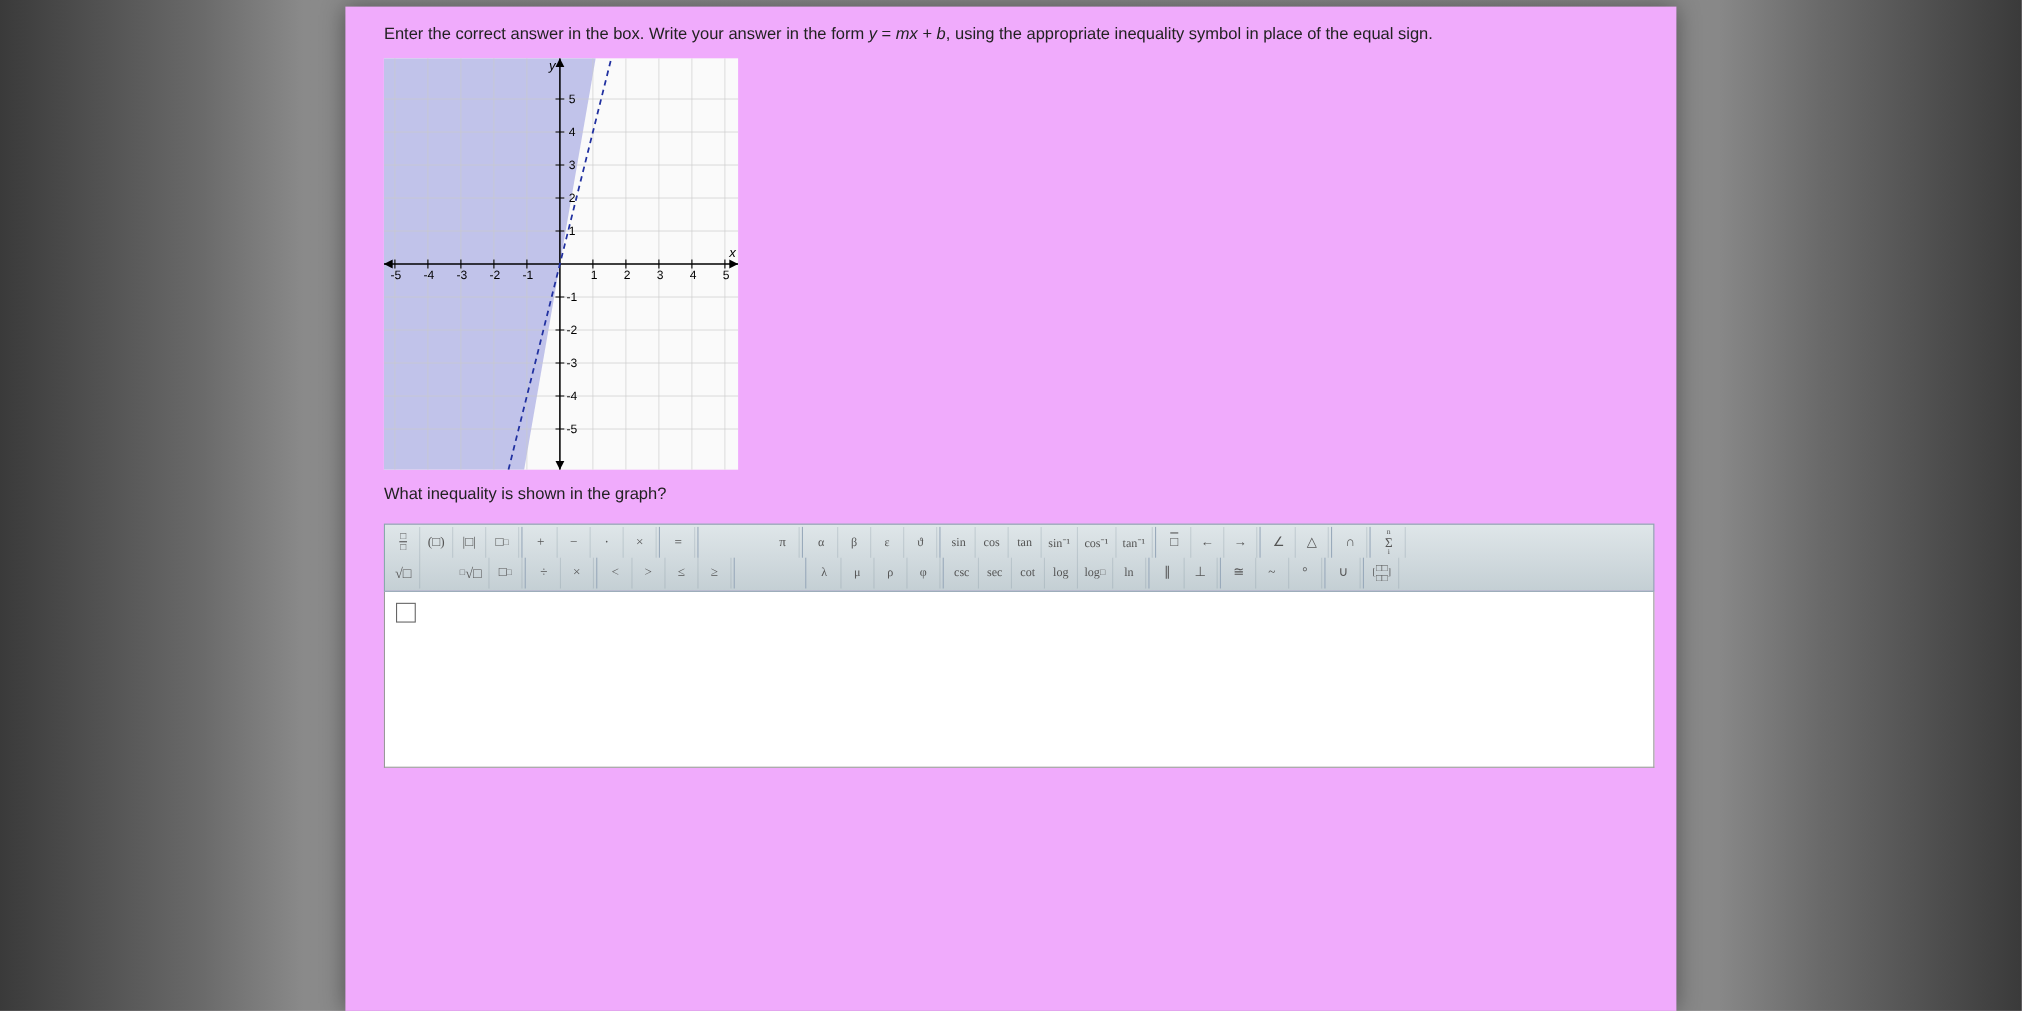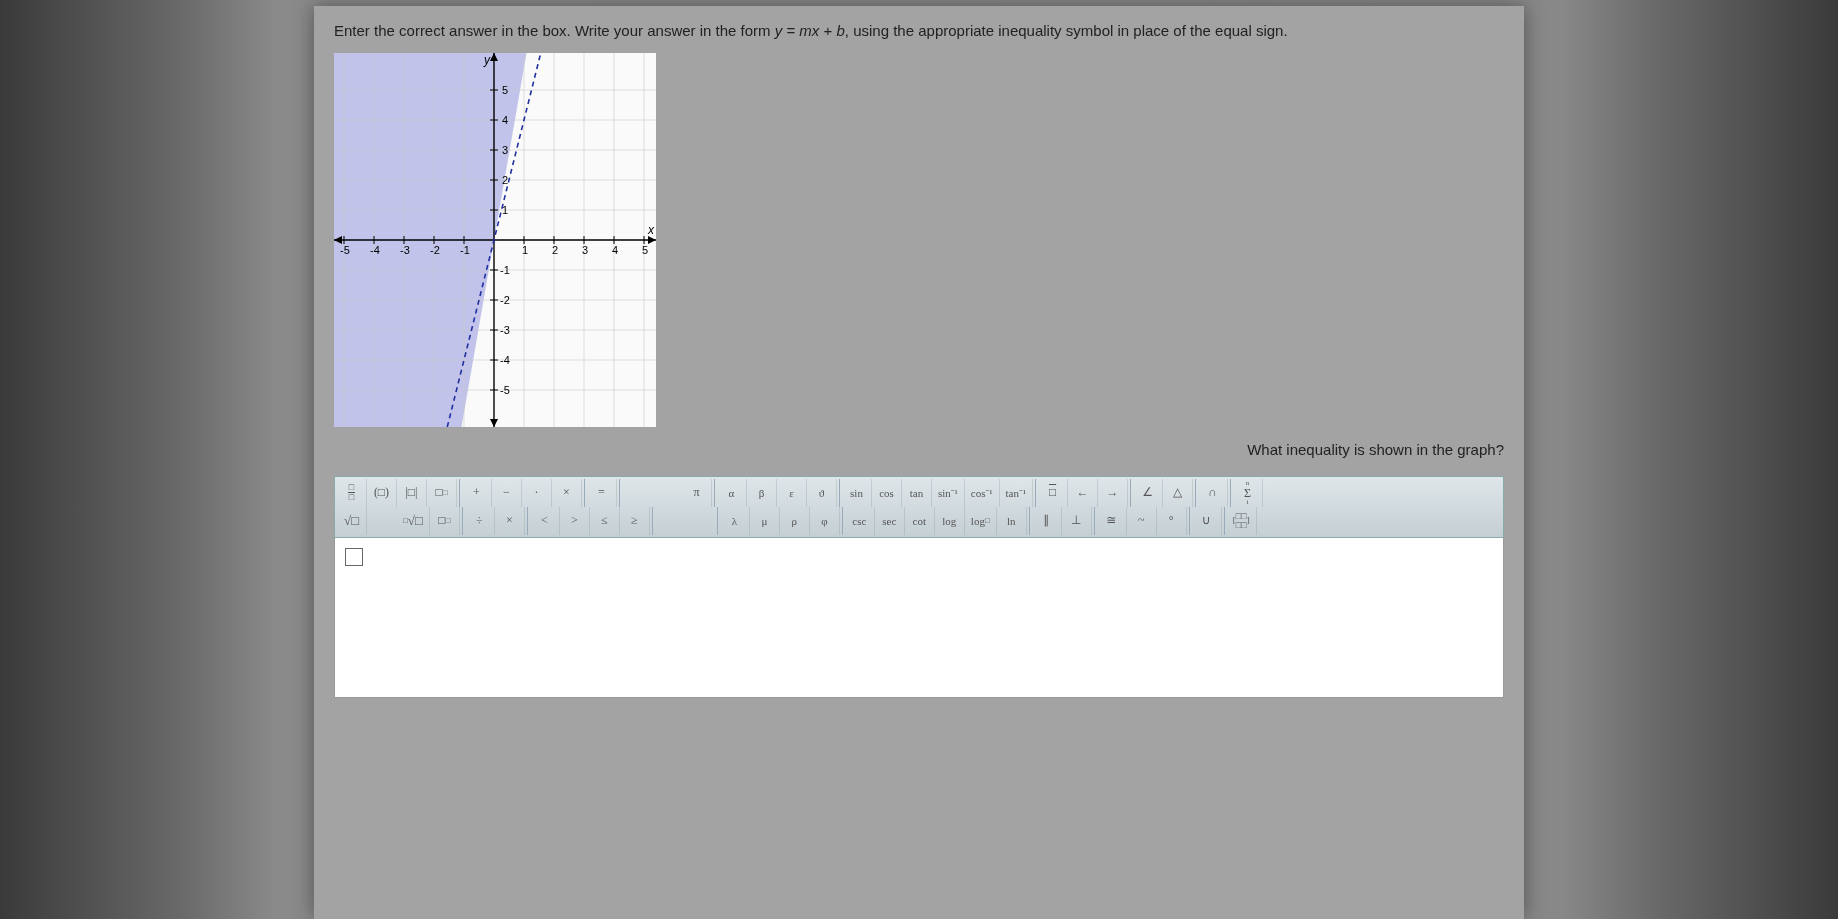--- a/index.html
+++ b/index.html
@@ -7,23 +7,23 @@
     font-family: Arial, Helvetica, sans-serif;
     background: linear-gradient(to right, #3a3a3a 0%, #6a6a6a 10%, #8a8a8a 15%, #888 85%, #6a6a6a 90%, #3a3a3a 100%);
     width: 1838px;
     height: 919px;
     overflow: hidden;
     display: flex;
     justify-content: center;
   }
   .page {
     width: 1210px;
-    background: #a3a3a3;
+    background: #f0abfc;
     margin-top: 6px;
-    padding: 14px 20px 20px 20px;
+    padding: 14px 20px 20px 35px;
     box-shadow: 0 0 20px rgba(0,0,0,0.4);
   }
   .instructions {
     font-size: 15px;
     color: #222;
     line-height: 1.5;
     margin-bottom: 10px;
   }
   .instructions em { font-style: italic; }
   .graph-box {
@@ -33,21 +33,20 @@
     background: #fafafa;
     border: none;
     margin-top: 4px;
   }
   .graph-svg { display: block; }
   .question {
     font-size: 15px;
     color: #222;
     margin-top: 14px;
     margin-bottom: 18px;
-    text-align: right;
   }
   .toolbar {
     background: linear-gradient(#dfe6e9, #c4cfd4);
     border: 1px solid #8aa;
     padding: 2px;
     position: relative;
   }
   .tool-row {
     display: flex;
     align-items: stretch;

